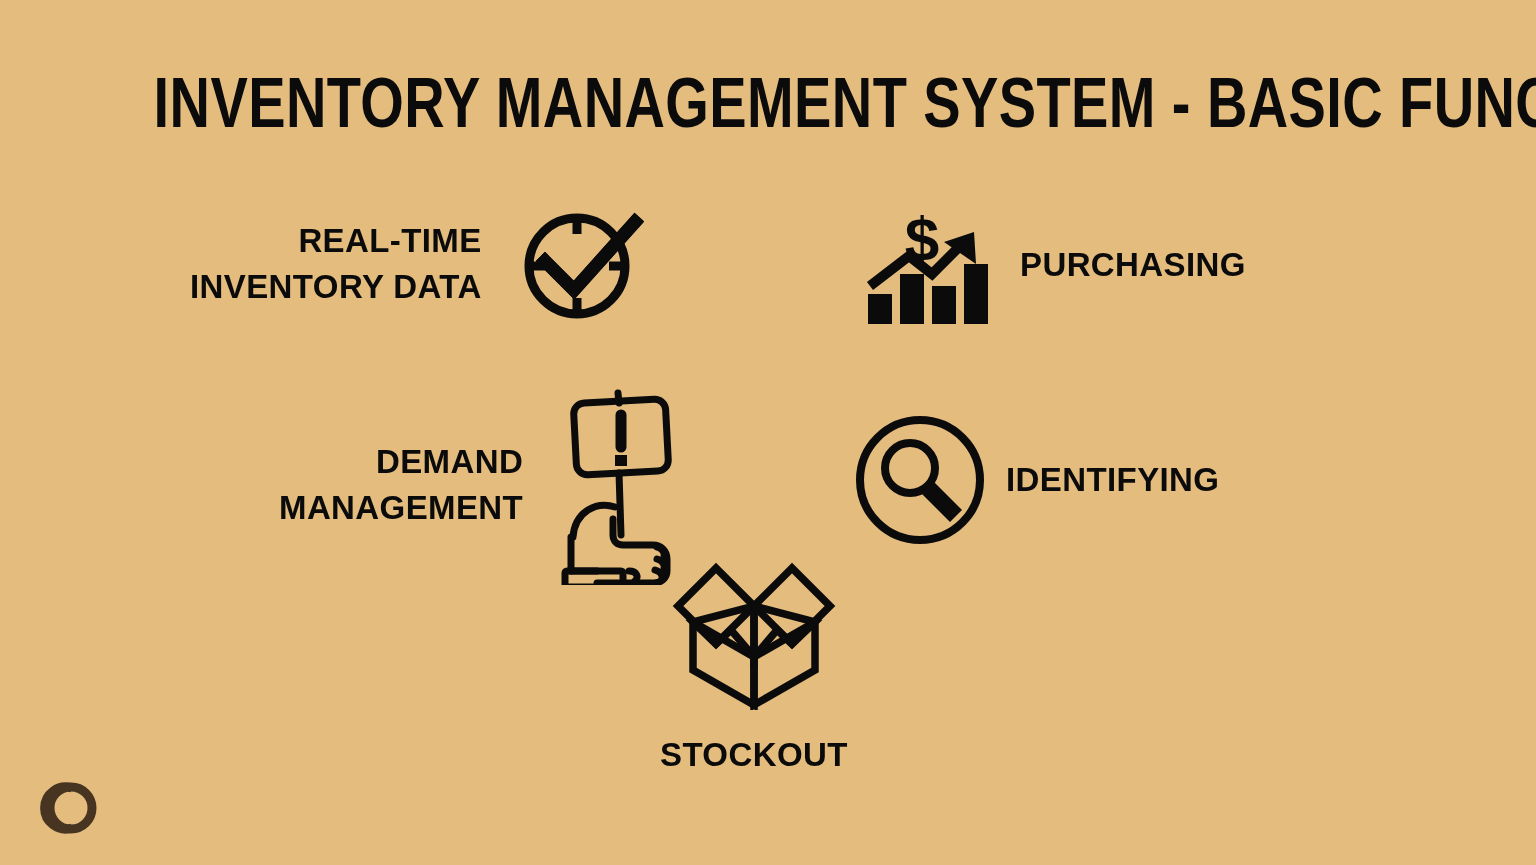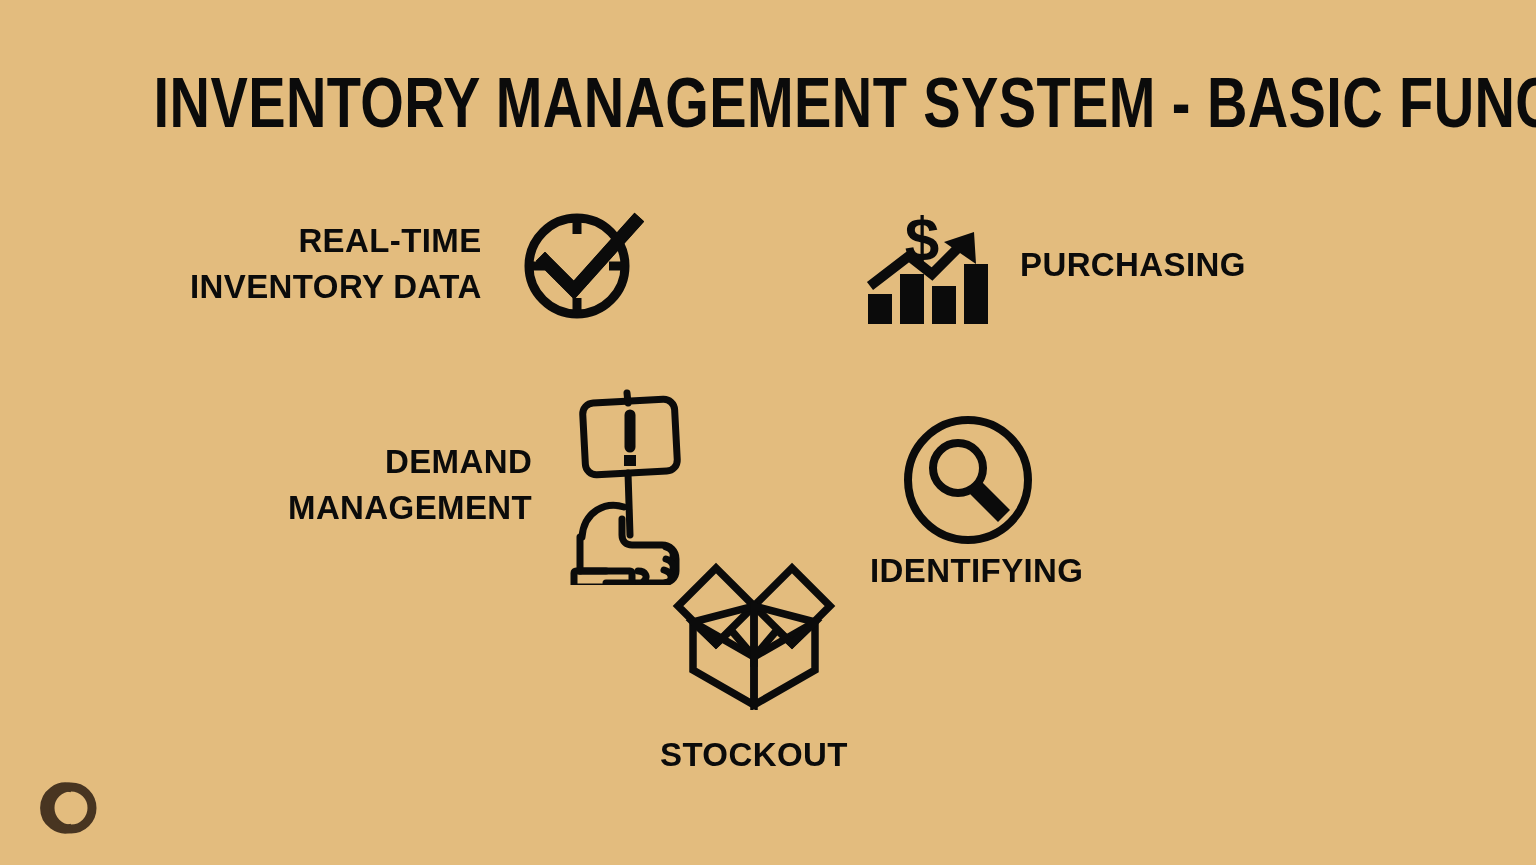--- a/index.html
+++ b/index.html
@@ -62,22 +62,22 @@
     display: flex;
     align-items: center;
     justify-content: center;
     flex: none;
   }
   svg { display: block; }
 
   
   #item-realtime   { left: 190px;  top: 200px; }
   #item-purchasing { left: 862px;  top: 202px; }
-  #item-demand     { left: 288px;  top: 385px; justify-content: flex-end; }
-  #item-identify   { left: 852px;  top: 412px; flex-direction: column; }
+  #item-demand     { left: 279px;  top: 385px; justify-content: flex-end; }
+  #item-identify   { left: 852px;  top: 412px; }
   #item-stockout   { left: 660px;  top: 560px; flex-direction: column; }
 
   #item-realtime   .label { margin-right: 36px; }
   #item-purchasing .label { margin-left: 26px; }
   #item-demand     .label { margin-right: 34px; }
   #item-identify   .label { margin-left: 18px; }
   #item-stockout   .label { margin-top: 22px; }
 
   
   .logo {

